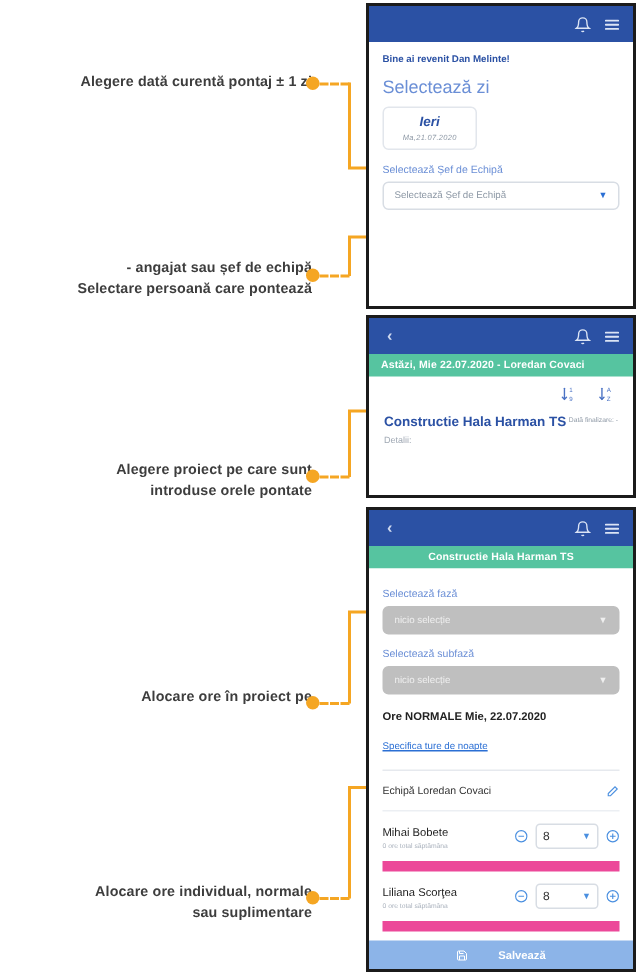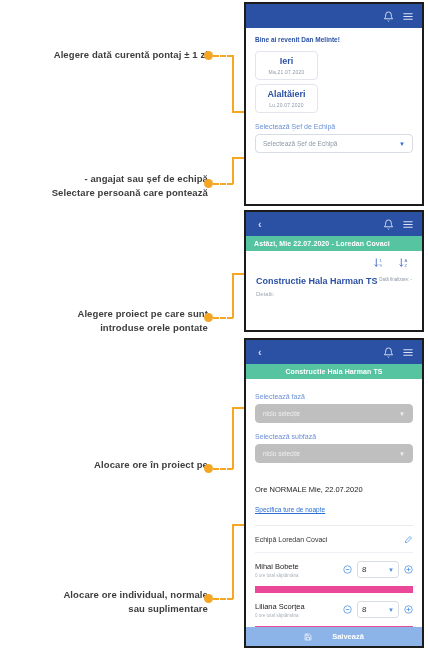--- a/index.html
+++ b/index.html
@@ -99,21 +99,21 @@
   .today-card .small { font-size: 6.5px; color: #7b8794; margin-top: 8px; letter-spacing: .2px; }
 
   .sidecards { width: 63px; display: flex; flex-direction: column; gap: 4px; }
   .side-card {
     border: 1px solid #e2e6ec;
     border-radius: 4px;
     background: #fff;
     padding: 4px 2px 4px 2px;
     text-align: center;
     flex: 1;
-    display:flex; flex-direction:column; justify-content:center;
+    display:flex; flex-direction:column; justify-content:center;font-style:italic;
   }
   .side-card .big { font-size: 9px; color: #2b51a4; font-weight: bold; }
   .side-card .small { font-size: 5px; color: #8d98a5; margin-top: 3px; letter-spacing: .2px; }
 
   .field-label { font-size: 7px; color: #6b8fd6; margin: 10px 0 4px 0; }
   .select {
     border: 1px solid #d8dde4;
     border-radius: 4px;
     height: 19px;
     background: #fff;
@@ -130,21 +130,21 @@
     display: flex; justify-content: flex-end; gap: 14px;
     padding: 6px 12px 4px 0;
   }
   .proj-card { padding: 2px 10px 10px 10px; display:flex; }
   .proj-left { flex: 1; }
   .proj-title { font-size: 9px; color: #2b51a4; font-weight: bold; line-height: 12px; }
   .proj-sub { font-size: 6px; color: #a0a9b4; margin-top: 4px; }
   .proj-right { font-size: 4.5px; color: #8d98a5; padding-top: 2px; white-space: nowrap; }
 
   
-  .hours-title { font-size: 7.5px; color: #222; font-weight: normal; margin: 22px 0 4px 0; }
+  .hours-title { font-size: 7.5px; color: #222; font-weight: bold; margin: 10px 0 4px 0; }
   .link { font-size: 6.5px; color: #2b6fd4; text-decoration: underline; }
   .hr { height:1px; background:#e6e9ee; margin: 9px 0 0 0; }
 
   .team-row {
     display:flex; align-items:center; justify-content: space-between;
     padding: 9px 0 8px 0;
     border-bottom: 1px solid #eceff3;
   }
   .team-name { font-size: 7px; color: #333; }
 
@@ -249,29 +249,26 @@
           <svg width="12" height="11" viewBox="0 0 24 24" stroke="#dbe4f5" stroke-width="2.6" stroke-linecap="round">
             <line x1="3" y1="6" x2="21" y2="6"></line>
               <line x1="3" y1="12" x2="21" y2="12"></line>
               <line x1="3" y1="18" x2="21" y2="18"></line>
           </svg>
         </span>
       </div>
     </div>
     <div class="body">
       <div class="welcome">Bine ai revenit Dan Melinte!</div>
+      <div class="sect-title">Selectează zi</div>
       <div class="dayrow">
         <div class="sidecards">
           <div class="side-card">
             <div class="big">Ieri</div>
             <div class="small">Ma,21.07.2020</div>
-          </div>
-          <div class="side-card">
-            <div class="big">Alaltăieri</div>
-            <div class="small">Lu,20.07.2020</div>
           </div>
         </div>
       </div>
       <div class="field-label">Selectează Șef de Echipă</div>
       <div class="select">
         <span>Selectează Șef de Echipă</span>
         <span class="caret">▼</span>
       </div>
     </div>
   </div>

